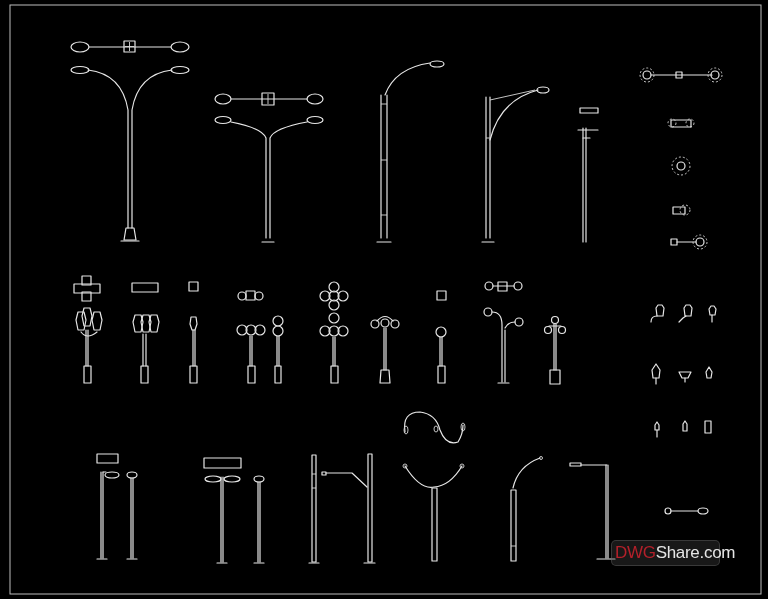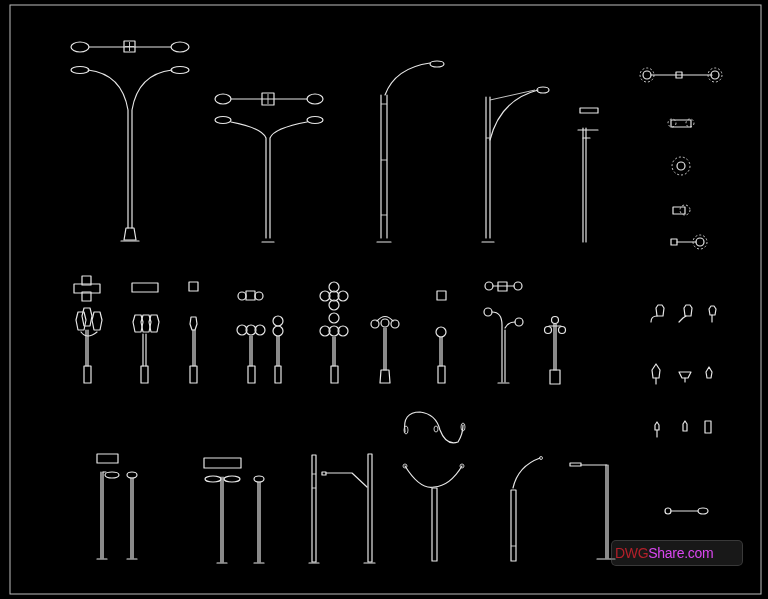--- a/index.html
+++ b/index.html
@@ -1,23 +1,23 @@
 <!DOCTYPE html>
 <html><head>
 <meta charset="utf-8">
 <style>
   html,body{margin:0;padding:0;background:#000;}
   body{width:768px;height:599px;position:relative;overflow:hidden;font-family:"Liberation Sans",sans-serif;}
   #canvas{position:absolute;left:0;top:0;width:768px;height:599px;}
   .ln{fill:none;stroke:#e6e6e6;stroke-width:1.2;stroke-linecap:round;stroke-linejoin:round;}
   .thin{fill:none;stroke:#d8d8d8;stroke-width:0.9;}
   .frame{fill:none;stroke:#bdbdbd;stroke-width:1;}
-  .wm{position:absolute;left:611px;top:540px;width:132px;height:26px;border-radius:5px;background:rgba(70,70,70,0.35);border:1px solid rgba(120,120,120,0.35);display:flex;align-items:center;padding-left:3px;box-sizing:border-box;font-size:14px;letter-spacing:-0.3px;}
+  .wm{position:absolute;left:611px;top:540px;width:109px;height:26px;border-radius:5px;background:rgba(70,70,70,0.35);border:1px solid rgba(120,120,120,0.35);display:flex;align-items:center;padding-left:3px;box-sizing:border-box;font-size:17px;letter-spacing:-0.3px;}
   .wm .a{color:#b3202a;}
-  .wm .b{color:#d946ef;}
+  .wm .b{color:#e5e5e5;}
 </style>
 </head>
 <body>
 
 <svg id="canvas" viewBox="0 0 768 599" xmlns="http://www.w3.org/2000/svg">
   <rect class="frame" x="10" y="5" width="751" height="589"></rect>
 
   <g>
     <ellipse class="ln" cx="80" cy="47" rx="9" ry="5"></ellipse>
     <ellipse class="ln" cx="180" cy="47" rx="9" ry="5"></ellipse>

